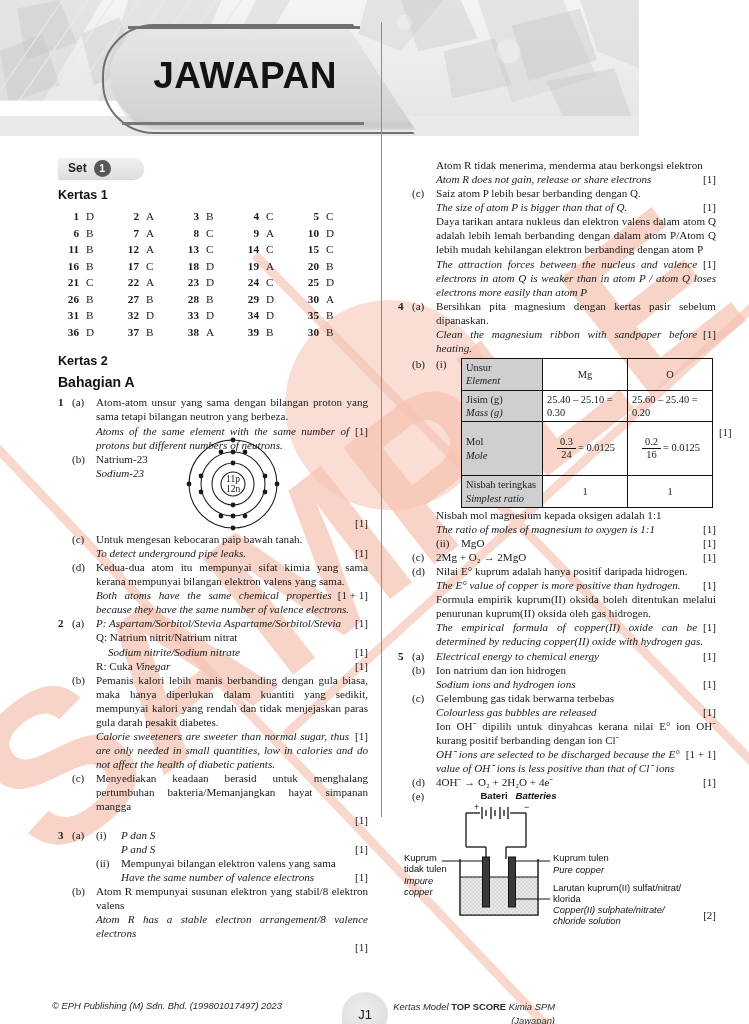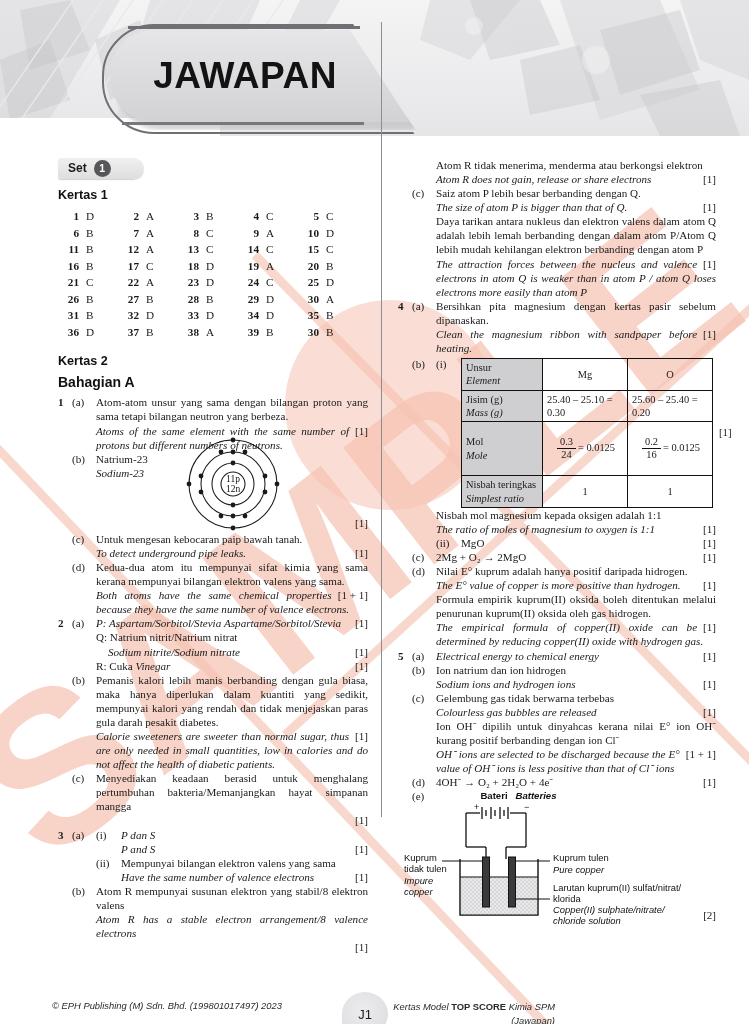--- a/index.html
+++ b/index.html
@@ -6,23 +6,24 @@
   body{
     width:749px;height:1024px;
     background:#ffffff;
     font-family:"Liberation Serif", serif;
     position:relative;overflow:hidden;
   }
   .page{position:relative;width:749px;height:1024px;overflow:hidden;background:#fff;}
 
   
   .header{
-    position:absolute;top:0;left:0;width:749px;height:136px;
+    position:absolute;top:0;left:0;width:619px;height:136px;
     background:linear-gradient(180deg,#f3f3f4 0%,#eeeeef 55%,#e8e8ea 100%);
     overflow:hidden;
+    padding-left:20px;
   }
   .hdr-pattern{position:absolute;inset:0;opacity:1;}
   .banner{
     position:absolute;left:110px;top:30px;width:300px;height:95px;
   }
   .banner-shadow{
     position:absolute;left:6px;top:8px;width:300px;height:92px;
     background:#bcbcbe;
     border-radius:44px 0 0 44px;
     clip-path:polygon(0 0, 78% 0, 100% 100%, 0 100%);

